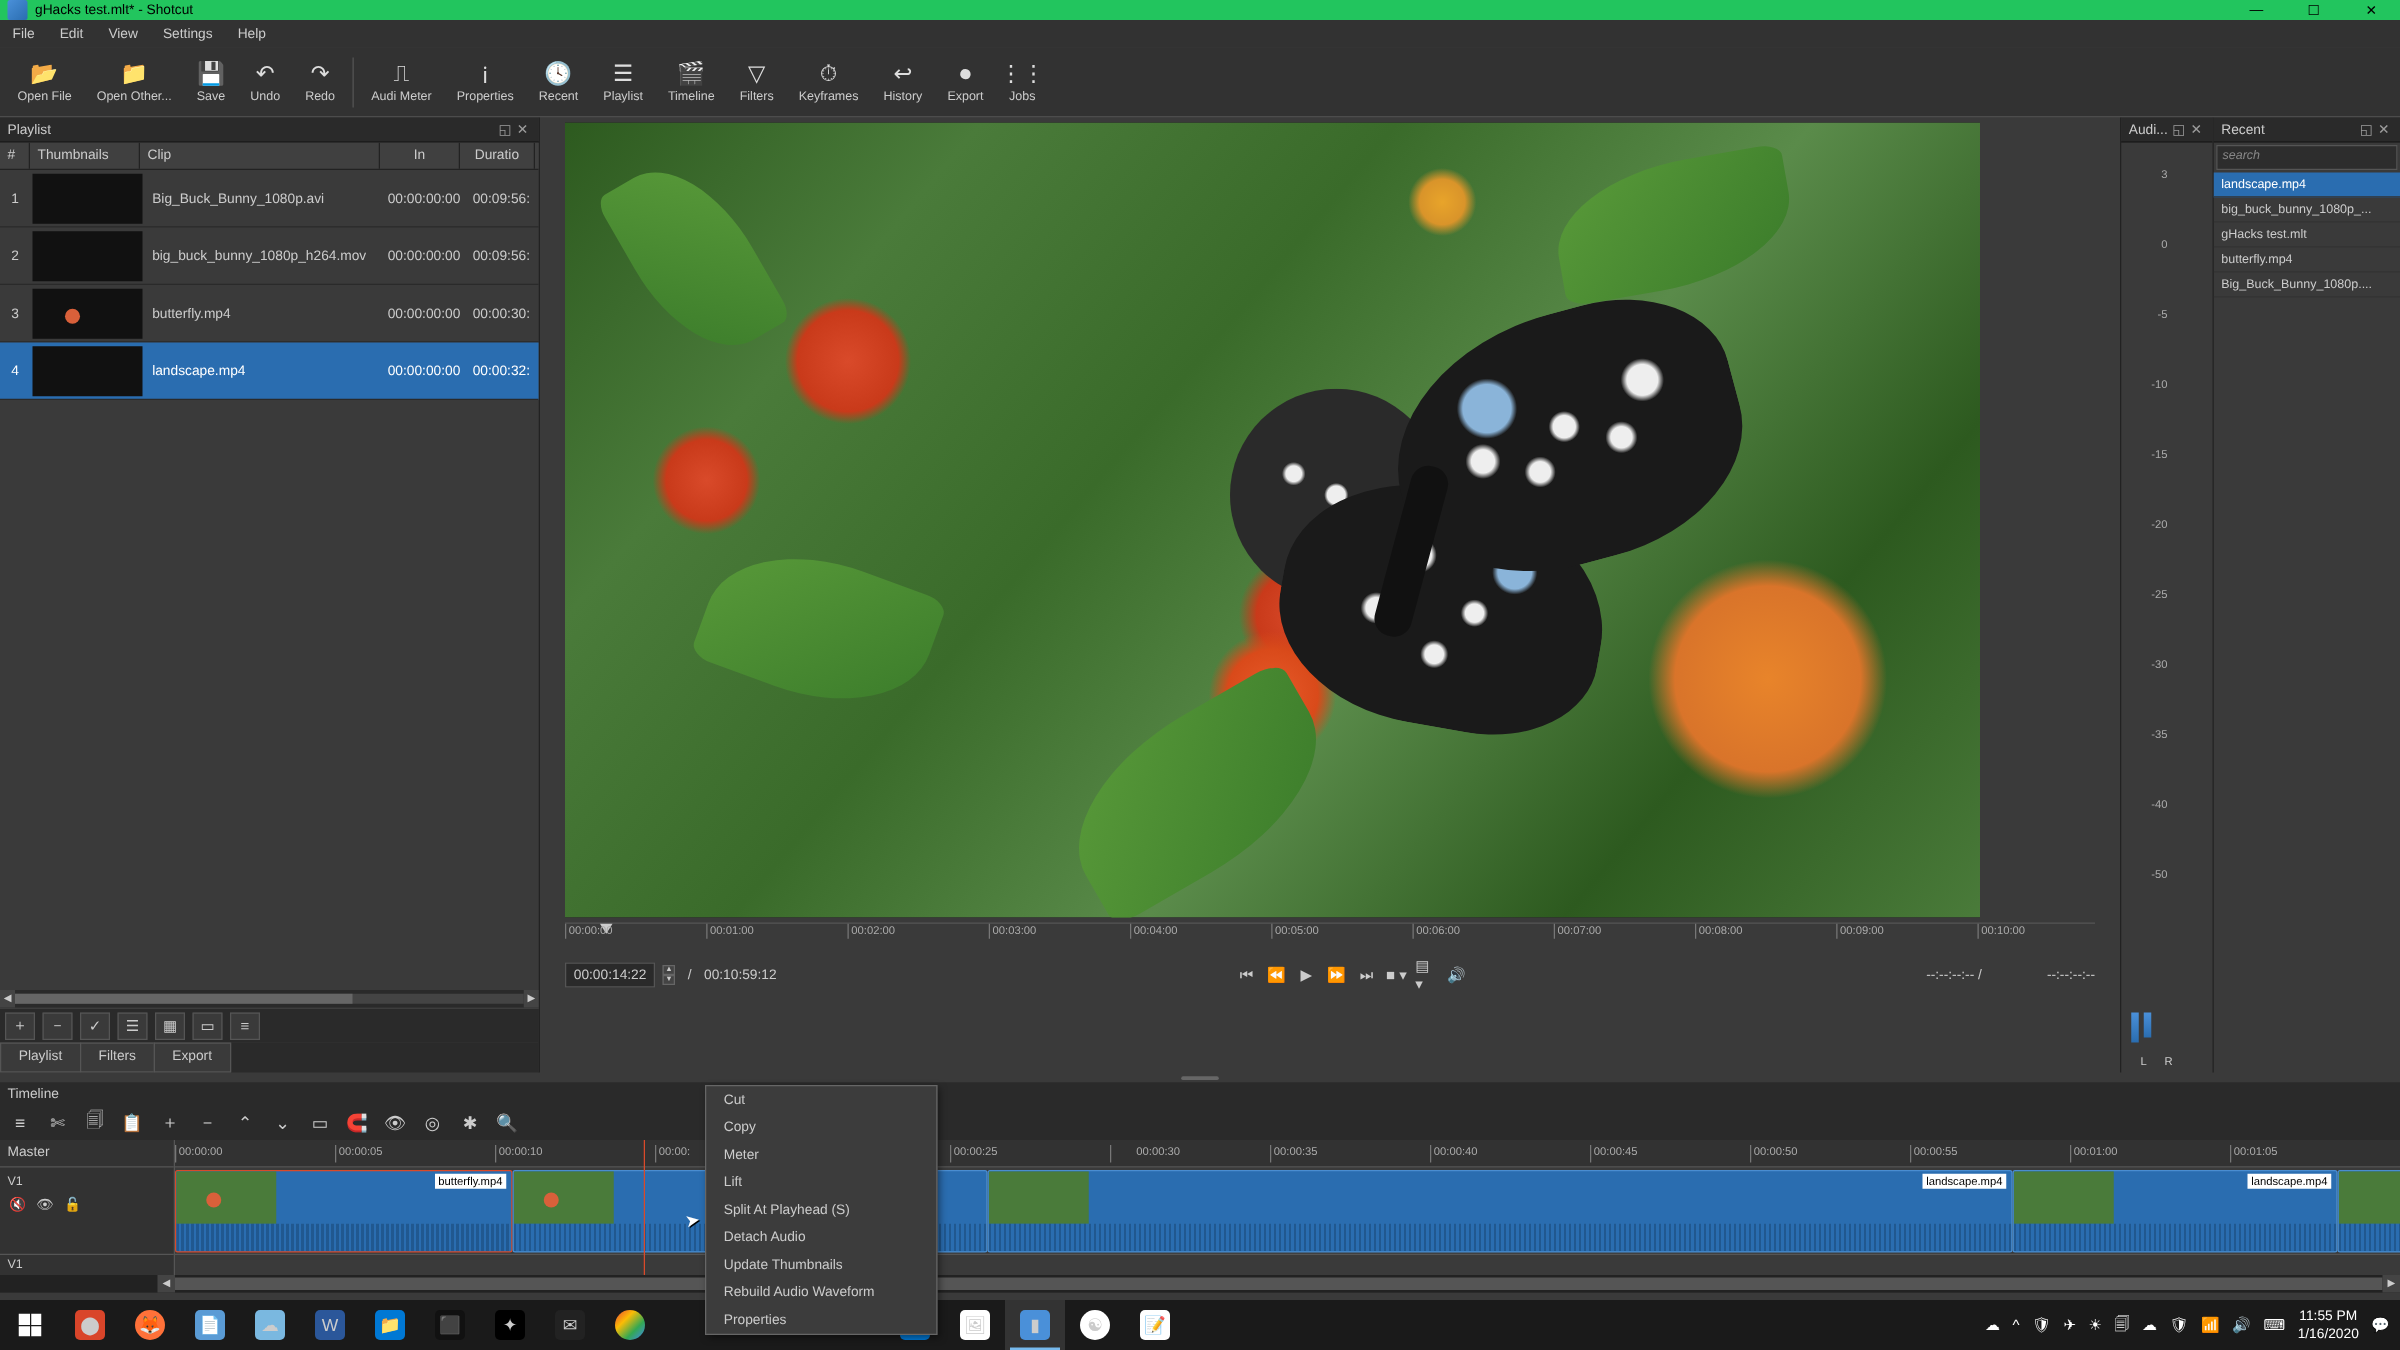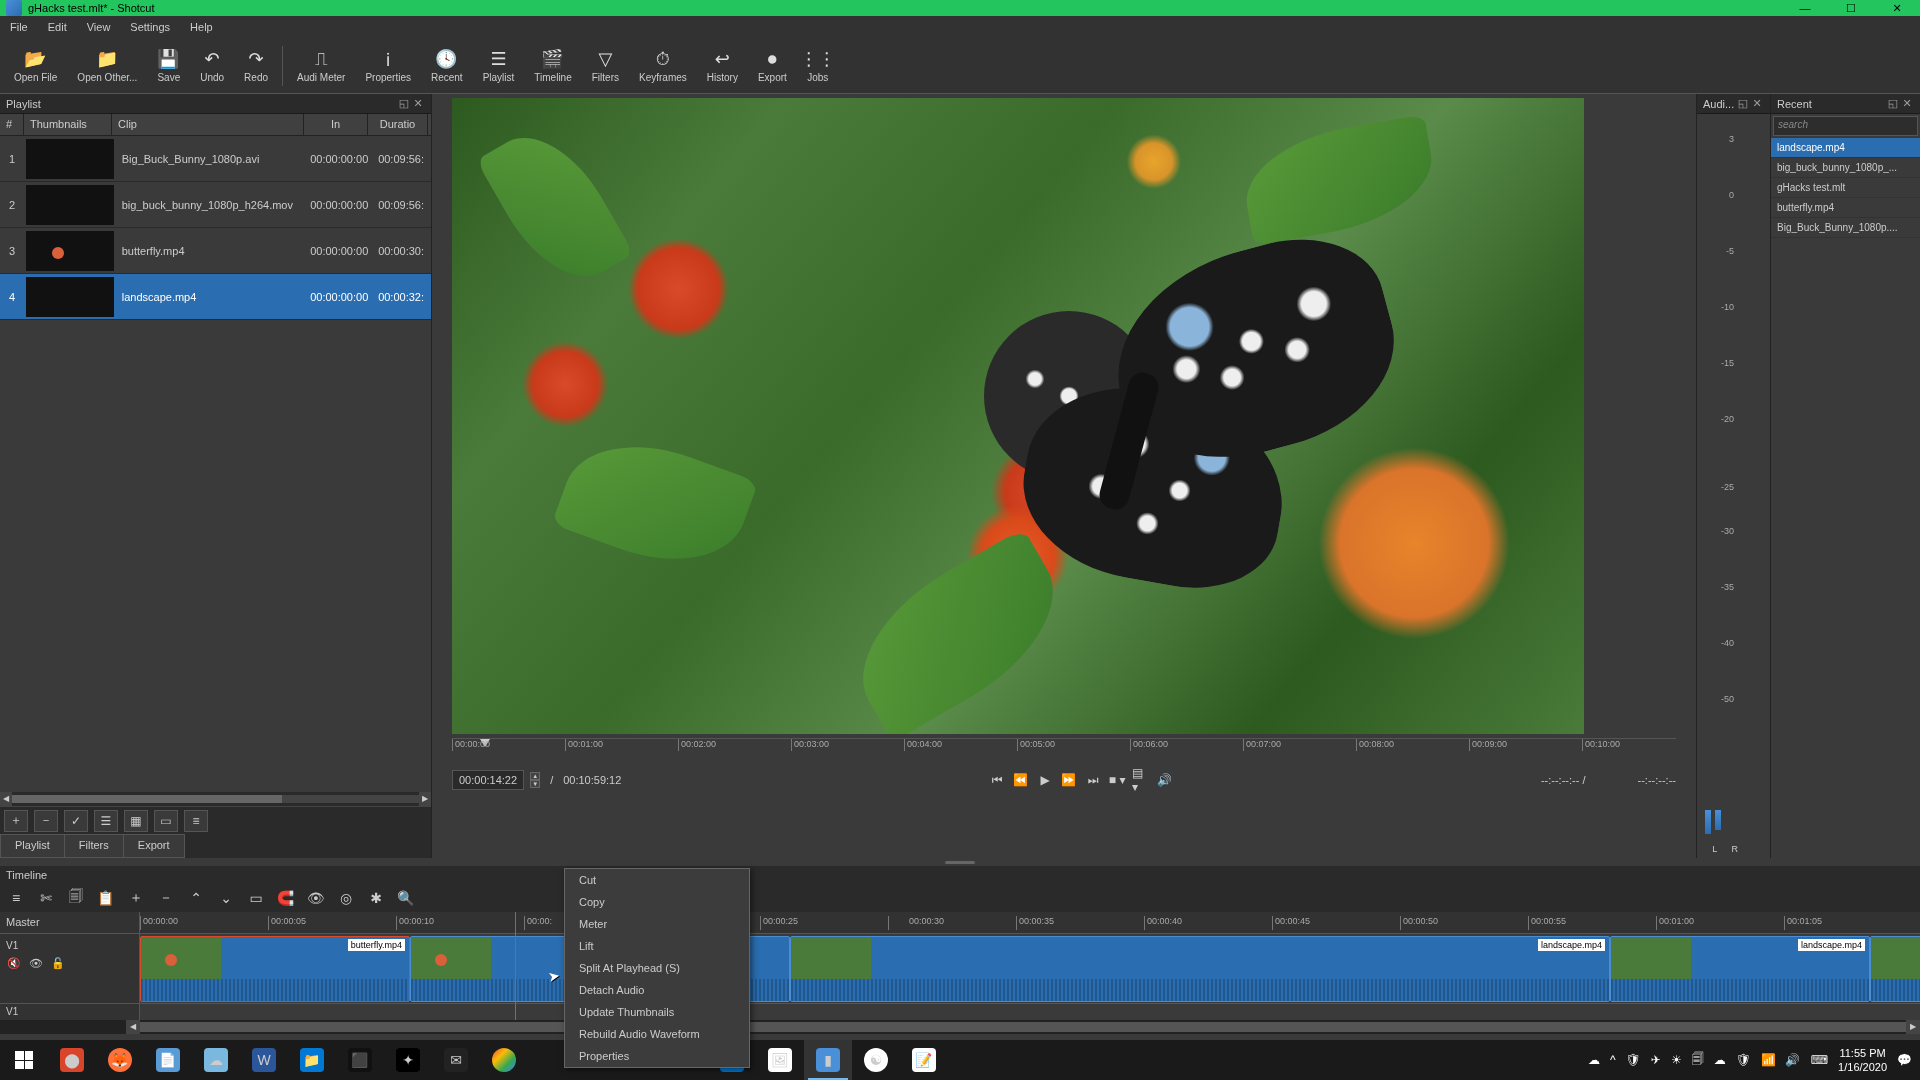--- a/index.html
+++ b/index.html
@@ -385,21 +385,21 @@
             <div class="bar"></div>
             <div class="bar" style="height:20px"></div>
           </div>
         <div class="meter-lr">L   R</div>
       <div class="dblabel" style="top: 20px;">3</div>
           <div class="dblabel" style="top: 76px;">0</div>
           <div class="dblabel" style="top: 132px;">-5</div>
           <div class="dblabel" style="top: 188px;">-10</div>
           <div class="dblabel" style="top: 244px;">-15</div>
           <div class="dblabel" style="top: 300px; margin-left: 13px;">-20</div>
-          <div class="dblabel" style="top: 368px;">-25</div>
+          <div class="dblabel" style="top: 356px;">-25</div>
           <div class="dblabel" style="top: 412px;">-30</div>
           <div class="dblabel" style="top: 468px;">-35</div>
           <div class="dblabel" style="top: 524px;">-40</div>
           <div class="dblabel" style="top: 580px;">-50</div>
         </div>
     </div>
     <div class="recent">
       <div class="panel-header">
         <span>Recent</span>
         <div class="spacer"></div>

